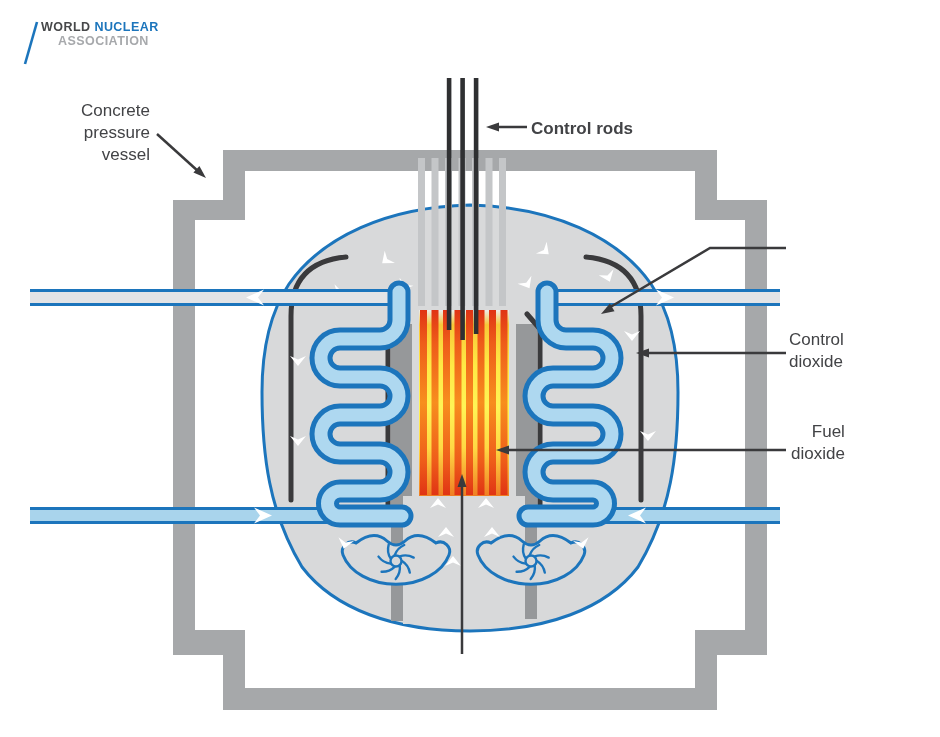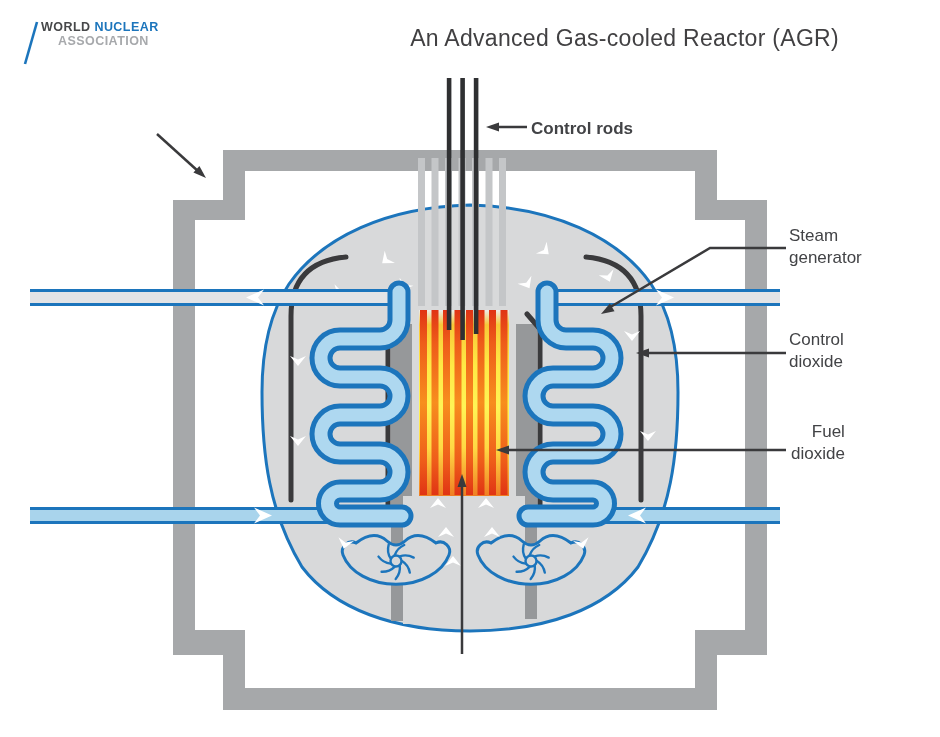--- a/index.html
+++ b/index.html
@@ -209,29 +209,29 @@
     <path stroke="none" d="M 462,466 L 457.5,479 L 466.5,479 Z"></path>
   </g>
 </svg>
 
 <div id="logo-text">
   <span class="w1">WORLD</span>
   <span class="w2">NUCLEAR</span>
   <span class="w3">ASSOCIATION</span>
 </div>
 
-<div id="title">An Advanced Gas-cooled Reactor (AGR)</div>
-
+
+<div class="lbl right" style="left:30px;top:92px;width:120px;">
+  <div>Concrete</div>
+  <div>pressure</div>
+  <div>vessel</div>
+</div>
 
 <div class="lbl" style="left:531px;top:110px;font-weight:bold;">Control rods</div>
 
-<div class="lbl" style="left:789px;top:217px;">
-  <div>Steam</div>
-  <div>generator</div>
-</div>
 
 <div class="lbl" style="left:789px;top:321px;">
   <div>Control</div>
   <div>dioxide</div>
 </div>
 
 <div class="lbl" style="left:791px;top:413px;text-align:right;">
   <div>Fuel</div>
   <div>dioxide</div>
 </div>

